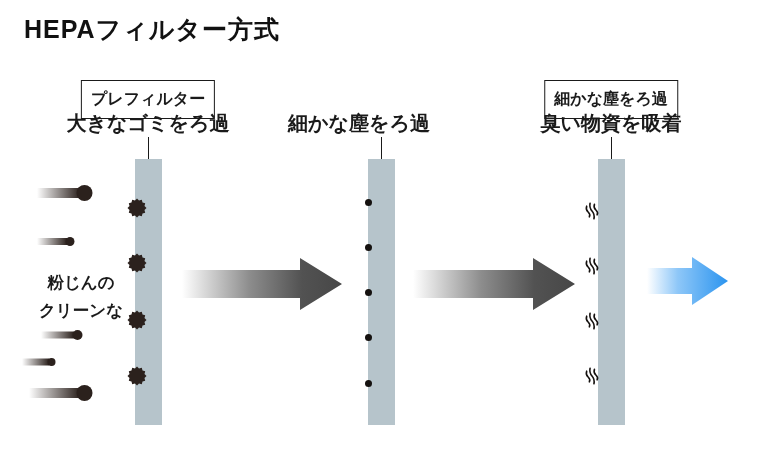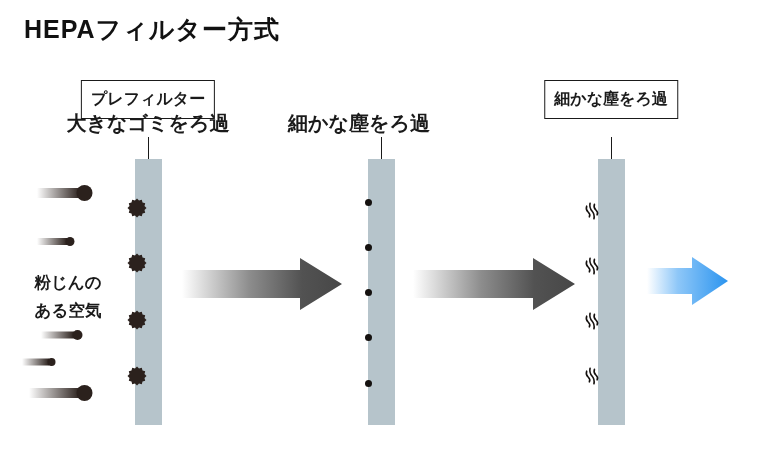--- a/index.html
+++ b/index.html
@@ -26,21 +26,21 @@
   }
   .connector-dot{
     position:absolute;top:163px;width:8px;height:8px;border-radius:50%;background:#111;
   }
   .filter-bar{
     position:absolute;top:159px;width:27px;height:266px;background:#b6c4cb;
   }
   .air-label{
     position:absolute;font-size:16.5px;font-weight:bold;text-align:center;width:100px;
   }
-  .air-label.in{left:18px;top:268px;line-height:28px;}
+  .air-label.in{left:31px;top:268px;line-height:28px;}
   .air-label.out{left:634px;top:319px;line-height:21px;}
   .dot-particle{
     position:absolute;width:7px;height:7px;border-radius:50%;background:#15110f;
   }
   .abs{position:absolute;}
   .soft{filter:blur(0.4px);}
 </style>
 </head>
 <body>
 
@@ -76,20 +76,21 @@
 
   <div class="dot-particle" style="left:364.5px;top:198.5px;"></div>
   <div class="dot-particle" style="left:364.5px;top:243.5px;"></div>
   <div class="dot-particle" style="left:364.5px;top:288.5px;"></div>
   <div class="dot-particle" style="left:364.5px;top:333.5px;"></div>
   <div class="dot-particle" style="left:364.5px;top:379.5px;"></div>
 
   <div class="label-box" style="left:611px;">
     <span>細かな塵をろ過</span>
   </div>
+  <div class="label-desc" style="left:611px;">臭い物資を吸着</div>
   <div class="connector" style="left:610.5px;"></div>
   <div class="connector-dot" style="left:607px;"></div>
   <div class="filter-bar" style="left:598px;"></div>
 
   <svg class="abs" style="left:583px;top:200px;" width="18" height="22">
       <g transform="rotate(-14 9 11)" stroke="#15110f" stroke-width="1.6" fill="none" stroke-linecap="round">
         <path d="M5 5 Q3 8 5 11 Q7 14 5 16"></path>
         <path d="M9 3 Q7 7 9 11 Q11 15 9 19"></path>
         <path d="M13 5 Q11 8 13 11 Q15 14 13 16"></path>
       </g>
@@ -162,21 +163,21 @@
           <stop offset="0" stop-color="#ffffff"></stop>
           <stop offset="1" stop-color="#2b211d"></stop>
         </linearGradient>
       </defs>
       <rect x="0" y="4" width="51" height="10" fill="url(#gc5)"></rect>
       <circle cx="55.5" cy="9" r="8" fill="#2b211d"></circle>
     </svg>
 
   <div class="air-label in">
     <div>粉じんの</div>
-    <div>ある空気</div>
+    <div>クリーンな</div>
   </div>
 
   <svg class="abs" style="left:182px;top:258px;" width="160" height="52">
     <defs>
         <linearGradient id="gd1" x1="0" y1="0" x2="1" y2="0">
           <stop offset="0" stop-color="#ffffff"></stop>
           <stop offset="0.42" stop-color="#8d8d8d"></stop>
           <stop offset="0.75" stop-color="#525252"></stop>
           <stop offset="1" stop-color="#474747"></stop>
         </linearGradient>

